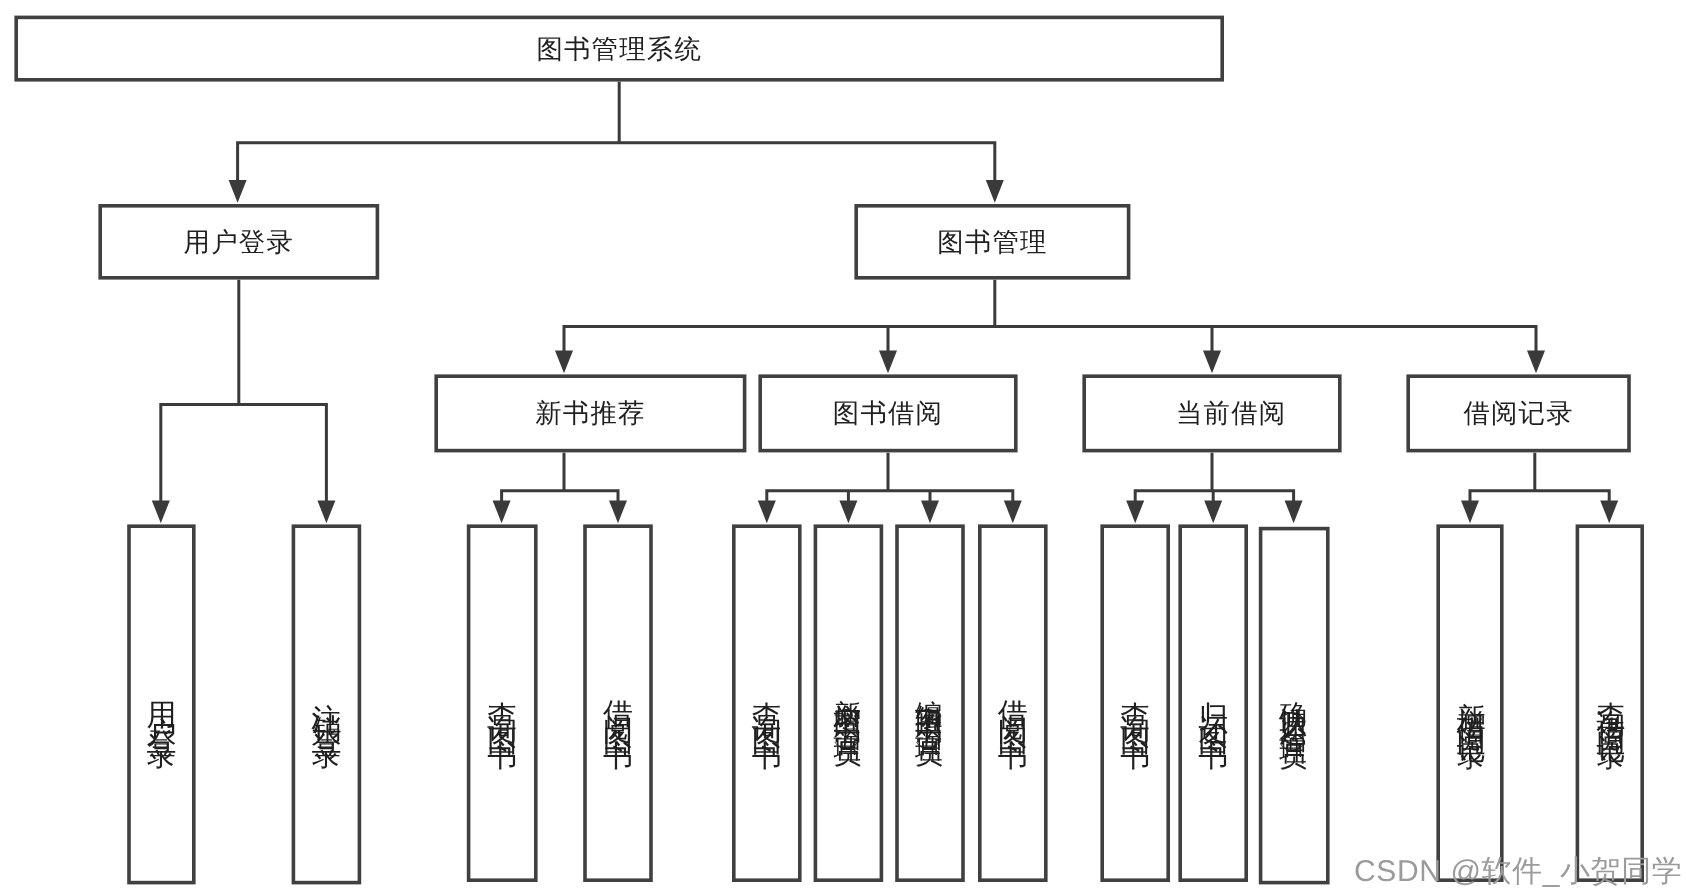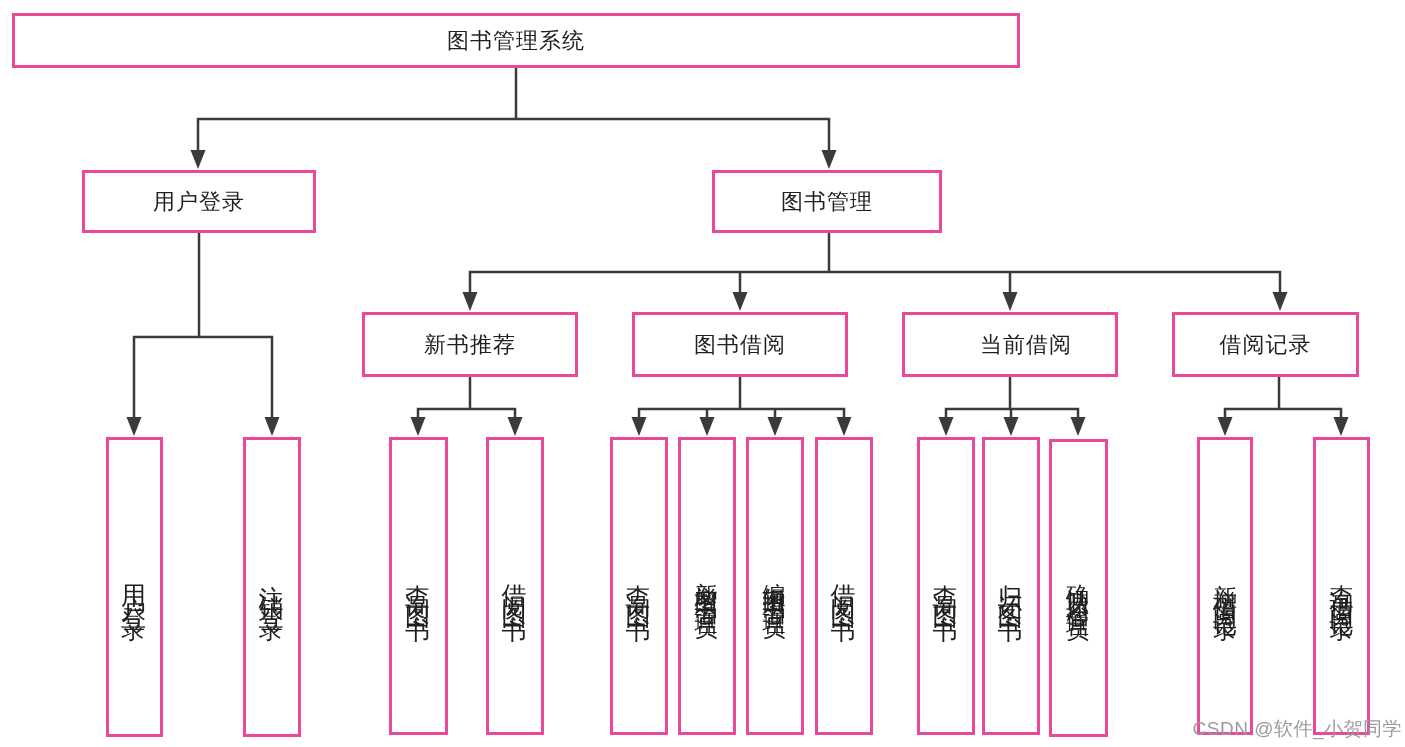--- a/index.html
+++ b/index.html
@@ -5,35 +5,35 @@
   html,body { margin:0; padding:0; background:#ffffff; }
   .stage {
     position:relative; width:1405px; height:747px; overflow:hidden;
     background:#ffffff;
     font-family:"Liberation Sans","DejaVu Sans",sans-serif;
     color:#1f1f1f;
   }
   svg.wires { position:absolute; left:0; top:0; pointer-events:none; }
   .box {
     position:absolute; box-sizing:border-box;
-    background:#ffffff; border:3px solid #ec4899;
+    background:#ffffff; border:3px solid #404040;
     display:flex; align-items:center; justify-content:center;
     text-align:center;
   }
   .h  { font-size:22px; letter-spacing:1px; }
   .v  {
     writing-mode:vertical-rl; text-orientation:mixed;
     font-size:25px; letter-spacing:11px;
     justify-content:center;
   }
   .v.mid  { font-size:24px; letter-spacing:7px; }
   .v.long { font-size:23px; letter-spacing:5px; }
   .watermark {
     position:absolute; right:3px; bottom:5px;
-    font-size:19px; letter-spacing:0.5px;
+    font-size:25px; letter-spacing:0.5px;
     color:#9b9b9b; white-space:nowrap;
   }
 </style>
 </head>
 <body>
 
 <div class="stage">
 
   <svg class="wires" width="1405" height="747" viewBox="0 0 1405 747">
     <defs>
@@ -69,21 +69,21 @@
       <use href="#arrow" x="1225" y="436"></use>
       <use href="#arrow" x="1341" y="436"></use>
     </g>
   </svg>
 
   <div class="box h" style="left:12px; top:13px; width:1008px; height:55px;">图书管理系统</div>
 
   <div class="box h" style="left:82px; top:170px; width:234px; height:63px;">用户登录</div>
   <div class="box h" style="left:712px; top:170px; width:230px; height:63px;">图书管理</div>
 
-  <div class="box h" style="left:362px; top:312px; width:216px; height:65px;">新书推荐</div>
+  <div class="box h" style="left:362px; top:312px; width:260px; height:65px;">新书推荐</div>
   <div class="box h" style="left:632px; top:312px; width:216px; height:65px;">图书借阅</div>
   <div class="box h" style="left:902px; top:312px; width:216px; height:65px;padding-left:32px;">当前借阅</div>
   <div class="box h" style="left:1172px; top:312px; width:187px; height:65px;">借阅记录</div>
 
   <div class="box v" style="left:106px; top:437px; width:57px; height:300px;">用户登录</div>
   <div class="box v" style="left:243px; top:437px; width:58px; height:300px;">注销登录</div>
 
   <div class="box v" style="left:389px; top:437px; width:59px; height:298px;">查询图书</div>
   <div class="box v" style="left:486px; top:437px; width:58px; height:298px;">借阅图书</div>
 

